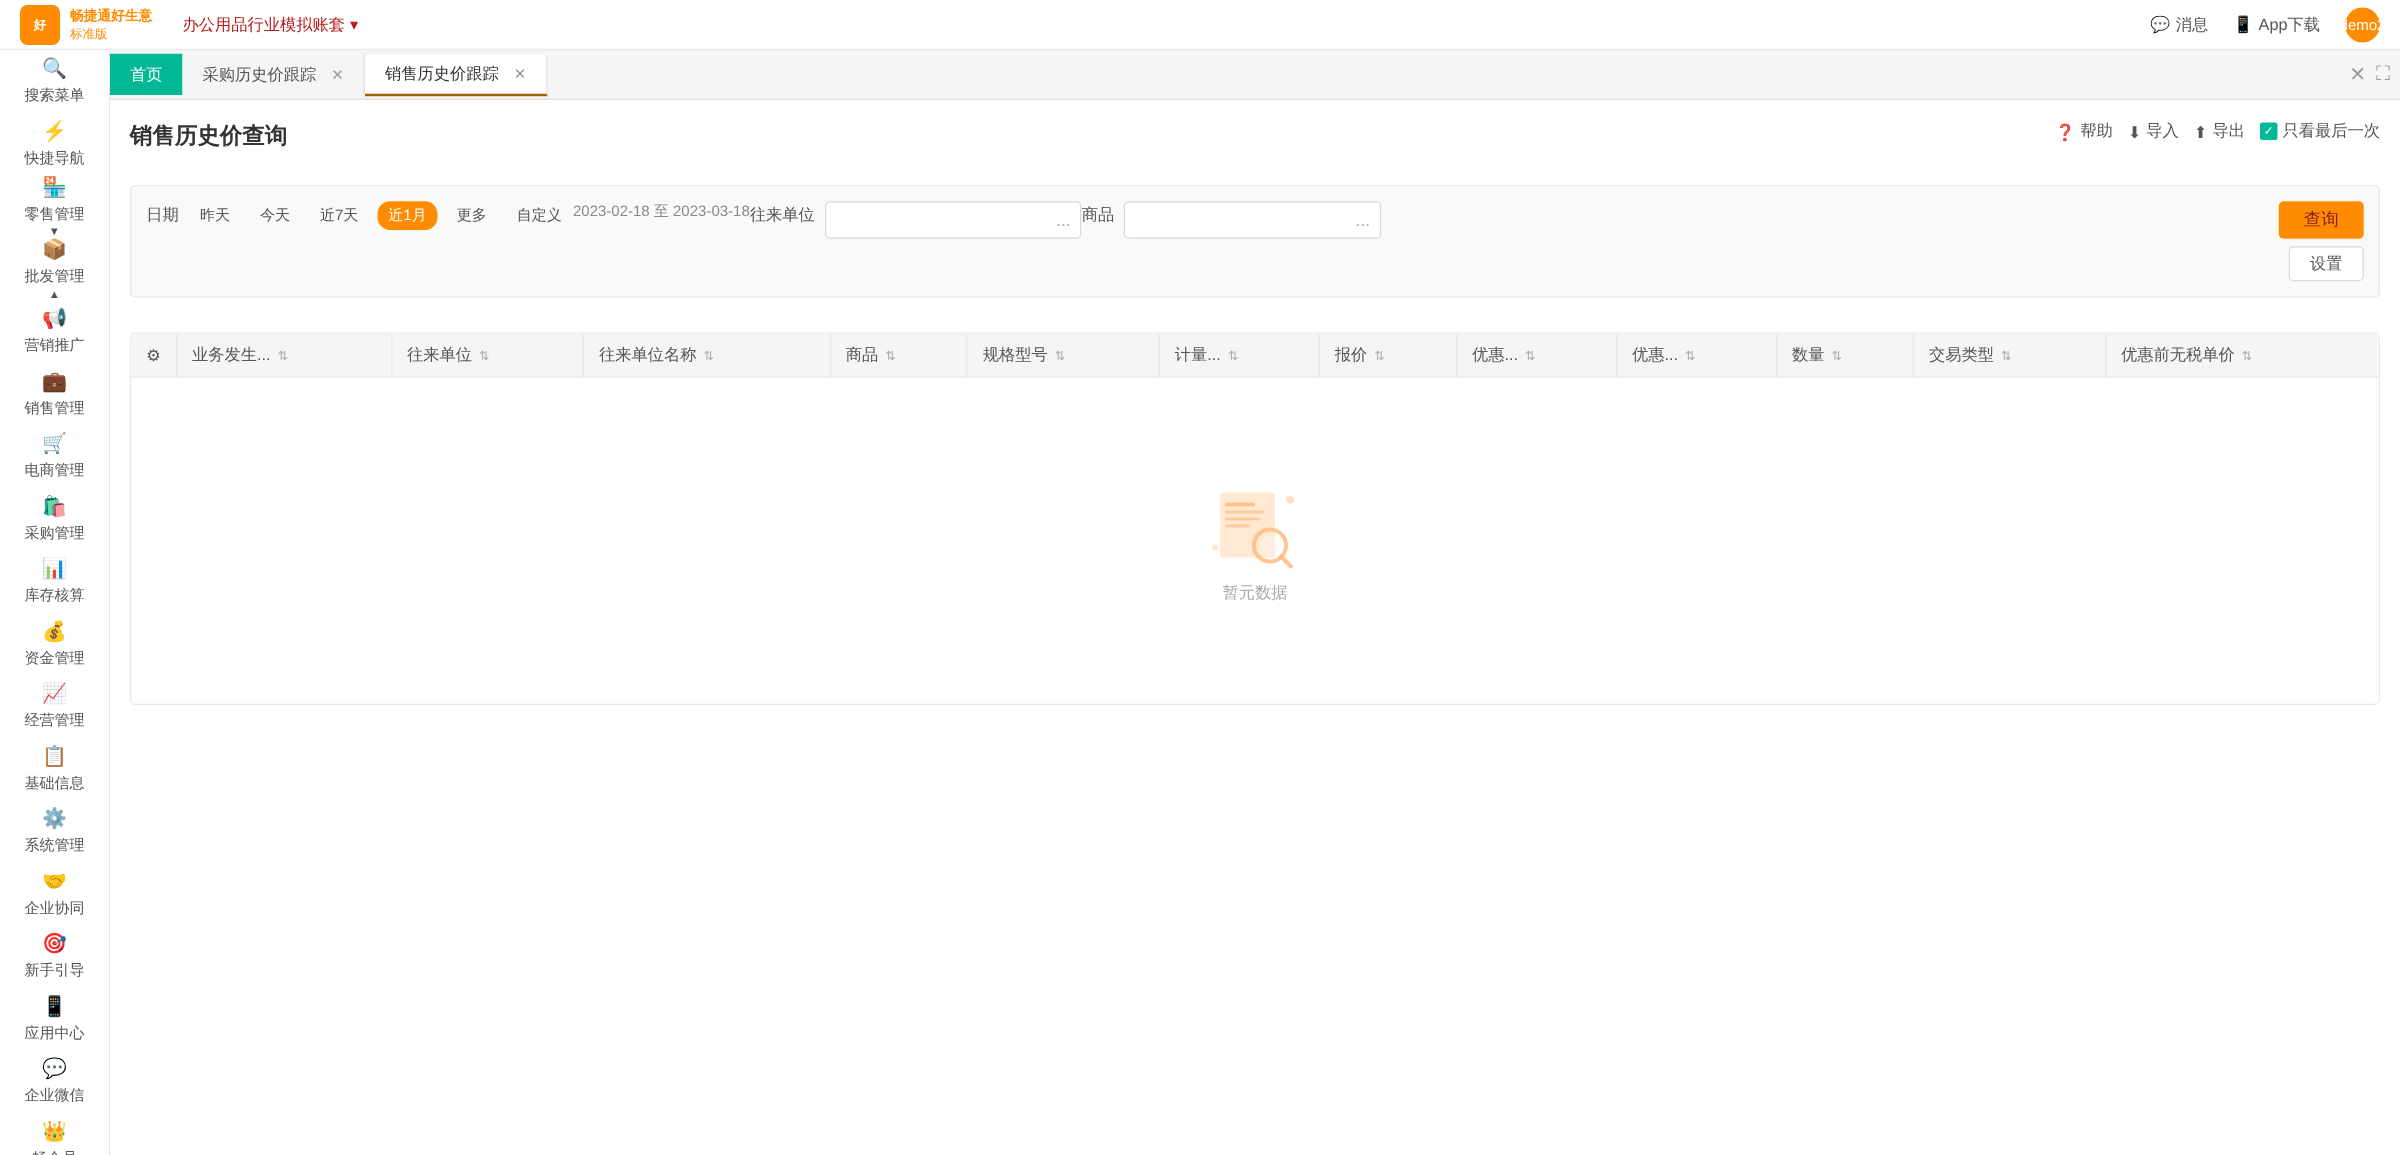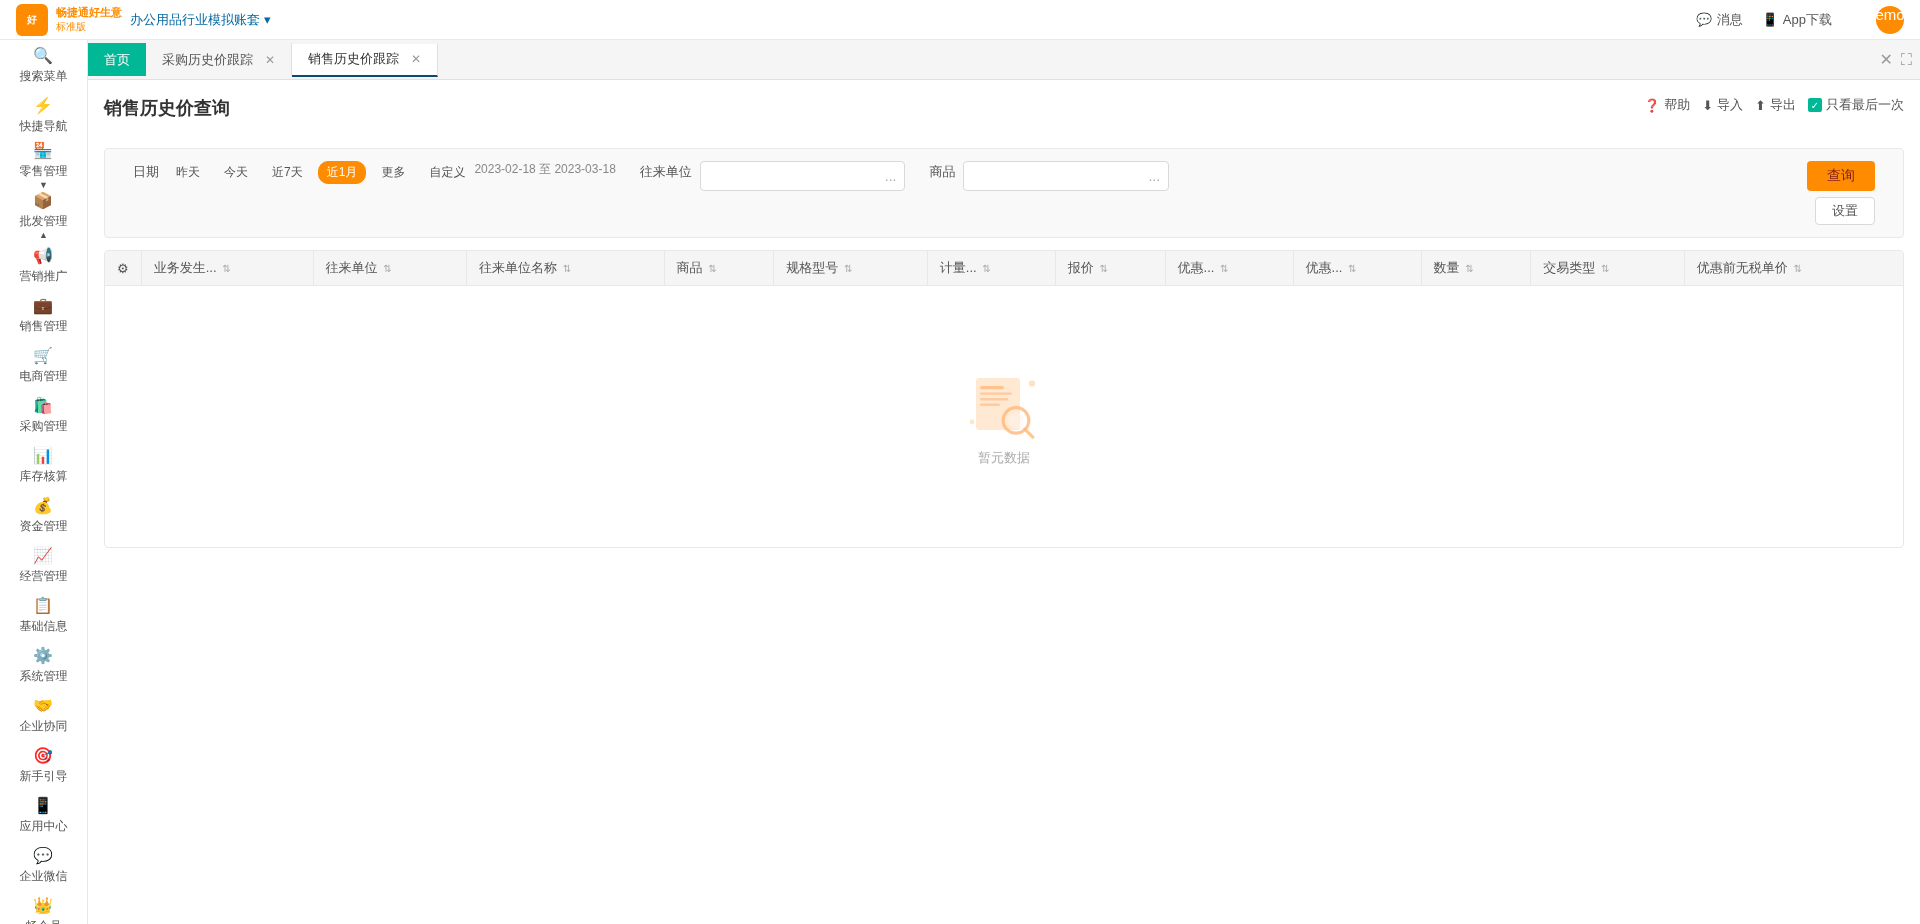--- a/index.html
+++ b/index.html
@@ -11,24 +11,24 @@
       background: #fff;
       display: flex;
       align-items: center;
       padding: 0 16px;
       border-bottom: 1px solid #e8e8e8;
       justify-content: space-between;
       flex-shrink: 0;
     }
     .top-bar-left { display: flex; align-items: center; gap: 8px; }
     .logo { width: 32px; height: 32px; background: #ff8c00; border-radius: 6px; display: flex; align-items: center; justify-content: center; color: #fff; font-size: 10px; font-weight: bold; }
-    .app-selector { display: flex; align-items: center; gap: 4px; margin-left: 0; font-size: 13px; color: #0369a1; cursor: pointer; }
+    .app-selector { display: flex; align-items: center; gap: 4px; margin-left: 16px; font-size: 13px; color: #b91c1c; cursor: pointer; }
     .top-bar-right { display: flex; align-items: center; gap: 20px; font-size: 13px; color: #555; }
     .top-bar-right span { cursor: pointer; display: flex; align-items: center; gap: 4px; }
-    .avatar { width: 28px; height: 28px; border-radius: 50%; background: #ff8c00; display: flex; align-items: flex-start; justify-content: center; color: #fff; font-size: 15px; margin-left: 24px; }
+    .avatar { width: 28px; height: 28px; border-radius: 50%; background: #ff8c00; display: flex; align-items: center; justify-content: center; color: #fff; font-size: 12px; }
 
     
     .main-layout { display: flex; flex: 1; overflow: hidden; }
 
     
     .sidebar {
       width: 88px;
       background: #fff;
       border-right: 1px solid #e8e8e8;
       display: flex;
@@ -73,21 +73,21 @@
       font-size: 13px;
       cursor: pointer;
       border-right: 1px solid #e0e0e0;
       background: #f5f5f5;
       color: #555;
       white-space: nowrap;
     }
     .tab-item.active {
       background: #fff;
       color: #333;
-      border-bottom: 2px solid #0c4a6e;
+      border-bottom: 2px solid #a16207;
       margin-bottom: -1px;
     }
     .tab-item.home { background: #00b896; color: #fff; border-right: none; }
     .tab-close { font-size: 12px; color: #999; cursor: pointer; margin-left: 4px; }
     .tab-bar-actions { margin-left: auto; display: flex; align-items: center; padding-right: 8px; gap: 8px; }
     .tab-bar-action { font-size: 16px; color: #999; cursor: pointer; }
 
     
     .page-content { flex: 1; background: #fff; padding: 16px; overflow: auto; }
 
@@ -97,25 +97,24 @@
     
     .top-actions { display: flex; justify-content: flex-end; gap: 12px; margin-bottom: 8px; font-size: 13px; }
     .top-action { display: flex; align-items: center; gap: 4px; color: #555; cursor: pointer; }
     .checkbox-checked { width: 14px; height: 14px; background: #00b896; border-radius: 2px; display: flex; align-items: center; justify-content: center; color: #fff; font-size: 10px; }
 
     
     .filter-bar {
       background: #f9f9f9;
       border: 1px solid #e8e8e8;
       border-radius: 4px;
-      padding: 12px 28px;
+      padding: 12px 12px;
       display: flex;
       align-items: flex-start;
-      gap: 24px;
-      margin-bottom: 12px;
+      margin-bottom: 28px;
       flex-wrap: wrap;
     }
     .filter-item { display: flex; align-items: flex-start; gap: 8px; }
     .filter-label { font-size: 13px; color: #555; white-space: nowrap; margin-top: 2px; }
     .filter-dates { display: flex; flex-direction: row; }
     .date-options { display: flex; gap: 6px; align-items: center; margin-bottom: 4px; }
     .date-btn {
       padding: 2px 8px;
       border-radius: 3px;
       font-size: 12px;

